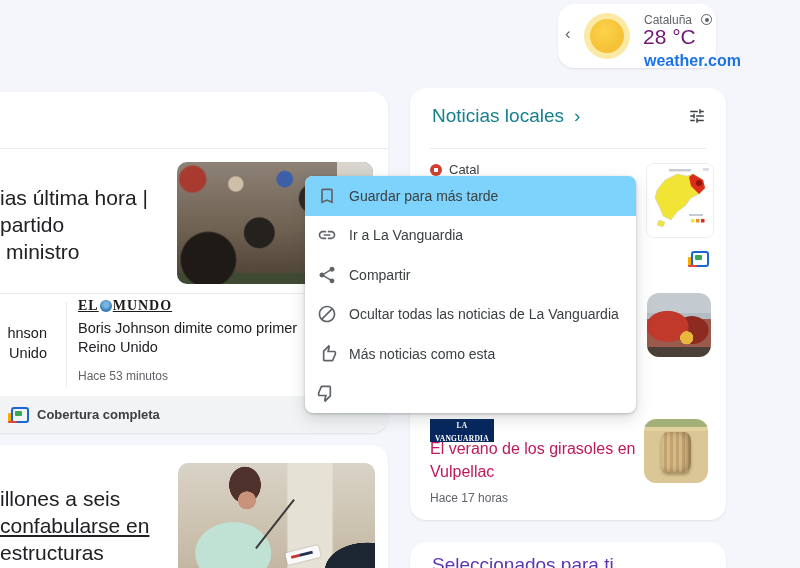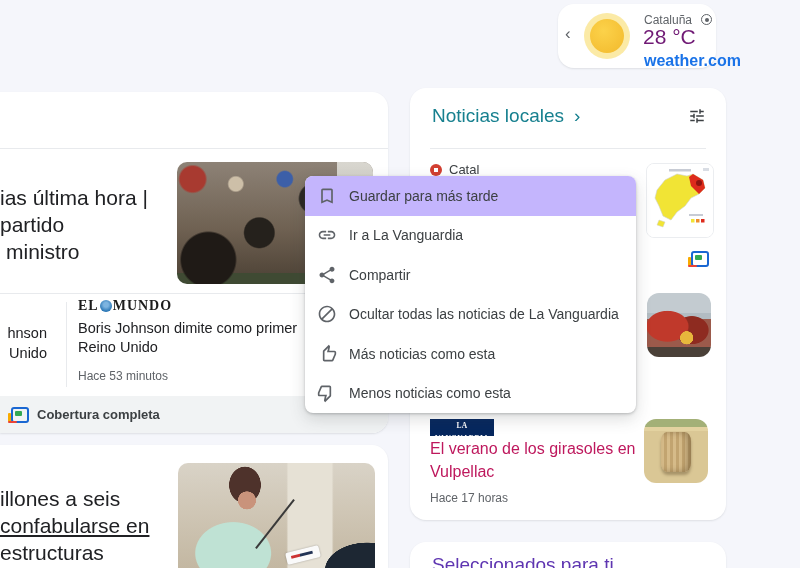--- a/index.html
+++ b/index.html
@@ -86,42 +86,42 @@
             border:1px solid #ebedf0;border-radius:8px;overflow:hidden;}
   .fc-right{position:absolute;left:278px;top:163px;}
   .truckthumb{position:absolute;left:237px;top:205px;width:64px;height:64px;border-radius:12px;overflow:hidden;
       background-color:#9b5a4b;
       background-image:
         radial-gradient(circle 8px at 62% 70%,#e8b73c 0 80%,transparent 85%),
         radial-gradient(ellipse 30px 22px at 32% 52%,#c0392b 0 68%,transparent 72%),
         radial-gradient(ellipse 24px 20px at 70% 58%,#8e2b20 0 68%,transparent 72%),
         linear-gradient(0deg,#4a4038 0 16%,transparent 16%),
         linear-gradient(180deg,#c3cbd0 0 32%,#b2bcc2 32% 40%,transparent 40%);}
-  .lv-badge{position:absolute;left:20px;top:331px;width:64px;height:17px;background:#06275e;
+  .lv-badge{position:absolute;left:20px;top:331px;width:64px;height:23px;background:#06275e;
             color:#fff;font-family:"Liberation Serif",serif;font-weight:bold;font-size:7.5px;
             line-height:13px;text-align:center;letter-spacing:.3px;}
   .lv-head{position:absolute;left:20px;top:349px;font-size:16px;line-height:23px;color:#be185d;cursor:pointer;}
   .haythumb{position:absolute;left:234px;top:331px;width:64px;height:64px;border-radius:12px;overflow:hidden;
       background-image:linear-gradient(180deg,#a3b077 0 12%,#e3d2a0 12% 18%,#dac795 18% 100%);}
   .bale{position:absolute;left:17px;top:13px;width:30px;height:40px;border-radius:6px/9px;
       background:repeating-linear-gradient(90deg,#d6bb89 0 3px,#c2a470 3px 6px);
       box-shadow:inset -4px 0 6px rgba(90,70,40,.45),0 3px 3px rgba(90,70,40,.4);}
 
   
   .sel{left:410px;top:542px;width:316px;height:70px;border-radius:16px 16px 0 0;}
   .sel-title{position:absolute;left:22px;top:12px;font-size:19px;color:#5e35b1;}
 
   
   .menu{position:absolute;left:305px;top:176px;width:331px;height:237px;background:#fff;z-index:50;
         border-radius:8px;box-shadow:0 1px 3px rgba(60,64,67,.3),0 6px 16px rgba(60,64,67,.18);
         display:flex;flex-direction:column;}
   .mi{flex:1;display:flex;align-items:center;padding-left:12px;gap:12px;cursor:pointer;}
   .mi svg{flex:0 0 auto;}
   .mi span{font-size:14px;color:#3c4043;white-space:nowrap;}
-  .mi.hover{background:#c4b5fd;border-radius:8px 8px 0 0;}
+  .mi.hover{background:#7dd3fc;border-radius:8px 8px 0 0;}
 
   svg.gicon{fill:#5f6368;}
 </style>
 </head>
 <body>
 
 <div id="app">
 
   <div class="card weather">
     <div class="w-prev">‹</div>
@@ -139,21 +139,21 @@
     <div class="bighead" style="left:0;top:92px;">ias última hora |</div>
     <div class="bighead" style="left:0;top:119px;">partido</div>
     <div class="bighead" style="left:6px;top:146px;">ministro</div>
     <div class="photo p1"></div>
     <div class="hline" style="left:0;top:201px;width:388px;"></div>
     <div class="frag-right" style="top:231px;">
       <div>hnson</div>
       <div>Unido</div>
     </div>
     <div class="vline" style="left:66px;top:210px;height:85px;"></div>
-    <div class="elmundo" style="top: 206px;">
+    <div class="elmundo" style="top: 206px; text-decoration: underline;">
       <span>EL</span>
         <span class="em-globe"></span>
         <span>MUNDO</span>
     </div>
     <div class="subhead" style="top: 227px;">
       <div>Boris Johnson dimite como primer</div>
       <div>Reino Unido</div>
     </div>
     <div class="timetxt" style="left:78px;top:277px;">Hace 53 minutos</div>
     <div class="c1-footer">
@@ -256,17 +256,16 @@
     <div class="mi">
       <svg class="gicon" width="20" height="20" viewBox="0 0 24 24">
         <path d="M9 21h9c.83 0 1.54-.5 1.84-1.22l3.02-7.05c.09-.23.14-.47.14-.73v-2c0-1.1-.9-2-2-2h-6.31l.95-4.57.03-.32c0-.41-.17-.79-.44-1.06L14.17 1 7.58 7.59C7.22 7.95 7 8.45 7 9v10c0 1.1.9 2 2 2zM9 9l4.34-4.34L12 10h9v2l-3 7H9V9z"></path>
       </svg>
       <span>Más noticias como esta</span>
     </div>
     <div class="mi">
       <svg class="gicon" width="20" height="20" viewBox="0 0 24 24">
         <path d="M15 3H6c-.83 0-1.54.5-1.84 1.22l-3.02 7.05c-.09.23-.14.47-.14.73v2c0 1.1.9 2 2 2h6.31l-.95 4.57-.03.32c0 .41.17.79.44 1.06L9.83 23l6.59-6.59c.36-.36.58-.86.58-1.41V5c0-1.1-.9-2-2-2zm0 12l-4.34 4.34L12 14H3v-2l3-7h9v10z"></path>
       </svg>
-      <span>Menos noticias como esta</span>
     </div>
   </div>
 
 </div>
 
 </body></html>

